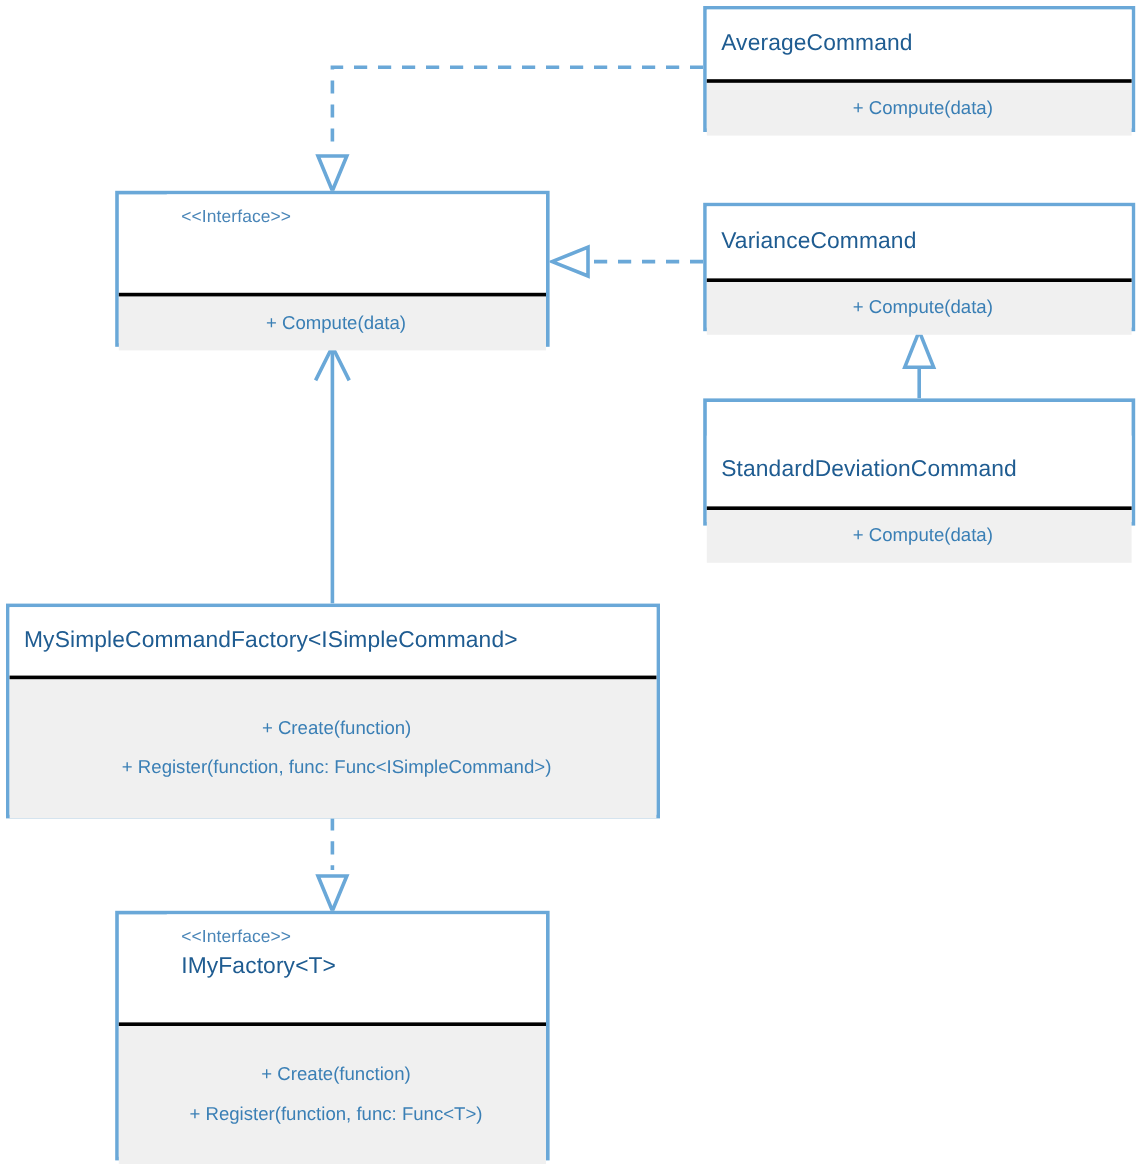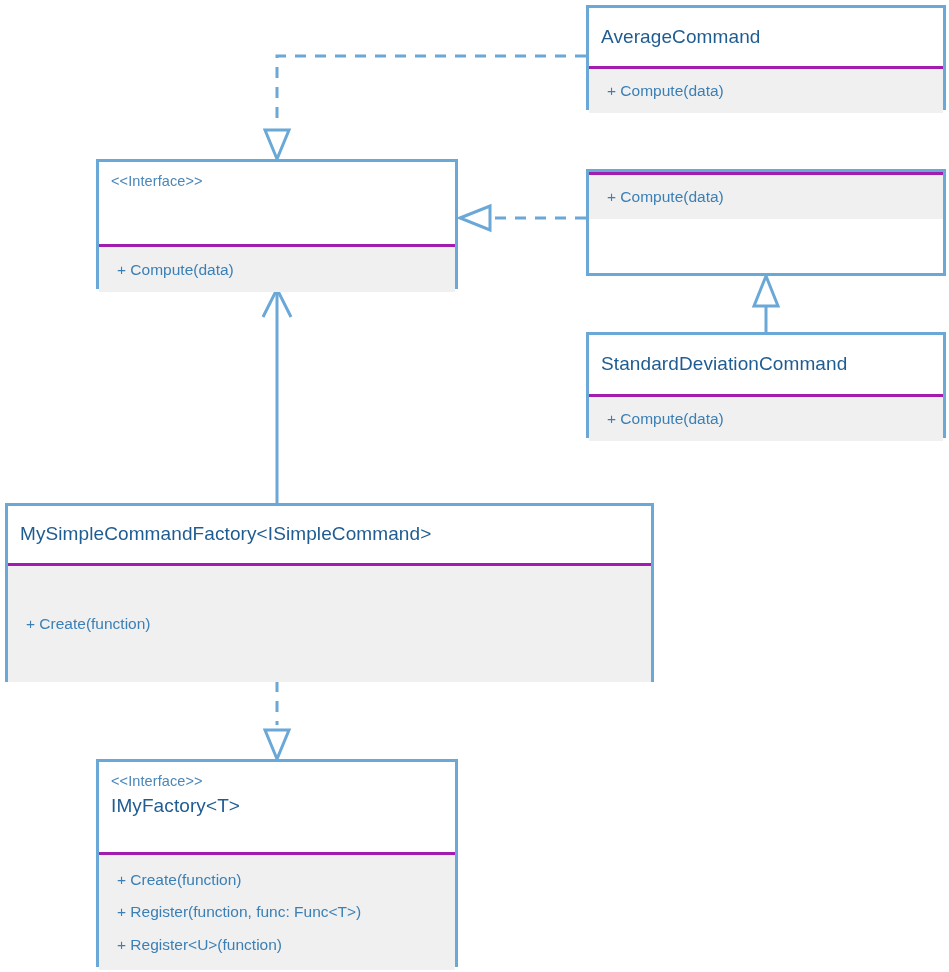--- a/index.html
+++ b/index.html
@@ -28,42 +28,44 @@
     box-sizing: border-box;
     background: #ffffff;
     display: flex;
     flex-direction: column;
     justify-content: center;
     padding: 0 12px;
   }
   .uml-header.has-stereotype {
     justify-content: flex-start;
     padding-top: 9px;
+    margin-left: 40px;
   }
   .stereotype {
     font-size: 14.5px;
     color: #4a86b8;
     line-height: 1.45;
     letter-spacing: 0.1px;
   }
   .class-name {
     font-size: 19px;
     color: #1f5c91;
     line-height: 1.5;
     letter-spacing: 0.1px;
     white-space: nowrap;
   }
   .uml-members {
     box-sizing: border-box;
     background: #f0f0f0;
-    border-top: 3px solid #a21caf;
+    border-top: 3px solid #000000;
     padding: 8px 12px 8px 18px;
     display: flex;
     flex-direction: column;
     justify-content: center;
+    text-align: center;
   }
   .member {
     font-size: 15.5px;
     color: #3a7fb5;
     line-height: 1.55;
     padding: 4px 0;
     white-space: nowrap;
   }
 
   
@@ -142,48 +144,51 @@
   <div class="uml-box" style="left:96px; top:159px; width:362px; height:130px;">
     <div class="uml-header has-stereotype" style="height:82px;">
       <div class="stereotype">&lt;&lt;Interface&gt;&gt;</div>
     </div>
     <div class="uml-members" style="height:48px;">
       <div class="member">+ Compute(data)</div>
     </div>
   </div>
 
   <div class="uml-box" style="left:586px; top:169px; width:360px; height:107px;">
+    <div class="uml-header" style="height:60px;">
+      <div class="class-name">VarianceCommand</div>
+    </div>
     <div class="uml-members" style="height:47px;">
       <div class="member">+ Compute(data)</div>
     </div>
   </div>
 
   <div class="uml-box" style="left:586px; top:332px; width:360px; height:106px;">
-    <div class="uml-header" style="height:59px;">
+    <div class="uml-header" style="height:59px;margin-top:28px;">
       <div class="class-name">StandardDeviationCommand</div>
     </div>
     <div class="uml-members" style="height:47px;">
       <div class="member">+ Compute(data)</div>
     </div>
   </div>
 
-  <div class="uml-box" style="left:5px; top:503px; width:649px; height:179px;">
+  <div class="uml-box" style="left:5px; top:503px; width:545px; height:179px;">
     <div class="uml-header" style="height:57px;">
       <div class="class-name">MySimpleCommandFactory&lt;ISimpleCommand&gt;</div>
     </div>
     <div class="uml-members" style="height:119px;">
       <div class="member">+ Create(function)</div>
+      <div class="member">+ Register(function, func: Func&lt;ISimpleCommand&gt;)</div>
     </div>
   </div>
 
   <div class="uml-box" style="left:96px; top:759px; width:362px; height:208px;">
     <div class="uml-header has-stereotype" style="height:90px;">
       <div class="stereotype">&lt;&lt;Interface&gt;&gt;</div>
       <div class="class-name">IMyFactory&lt;T&gt;</div>
     </div>
     <div class="uml-members" style="height:118px;">
       <div class="member">+ Create(function)</div>
       <div class="member">+ Register(function, func: Func&lt;T&gt;)</div>
-      <div class="member">+ Register&lt;U&gt;(function)</div>
     </div>
   </div>
 
 </div>
 
 </body></html>

